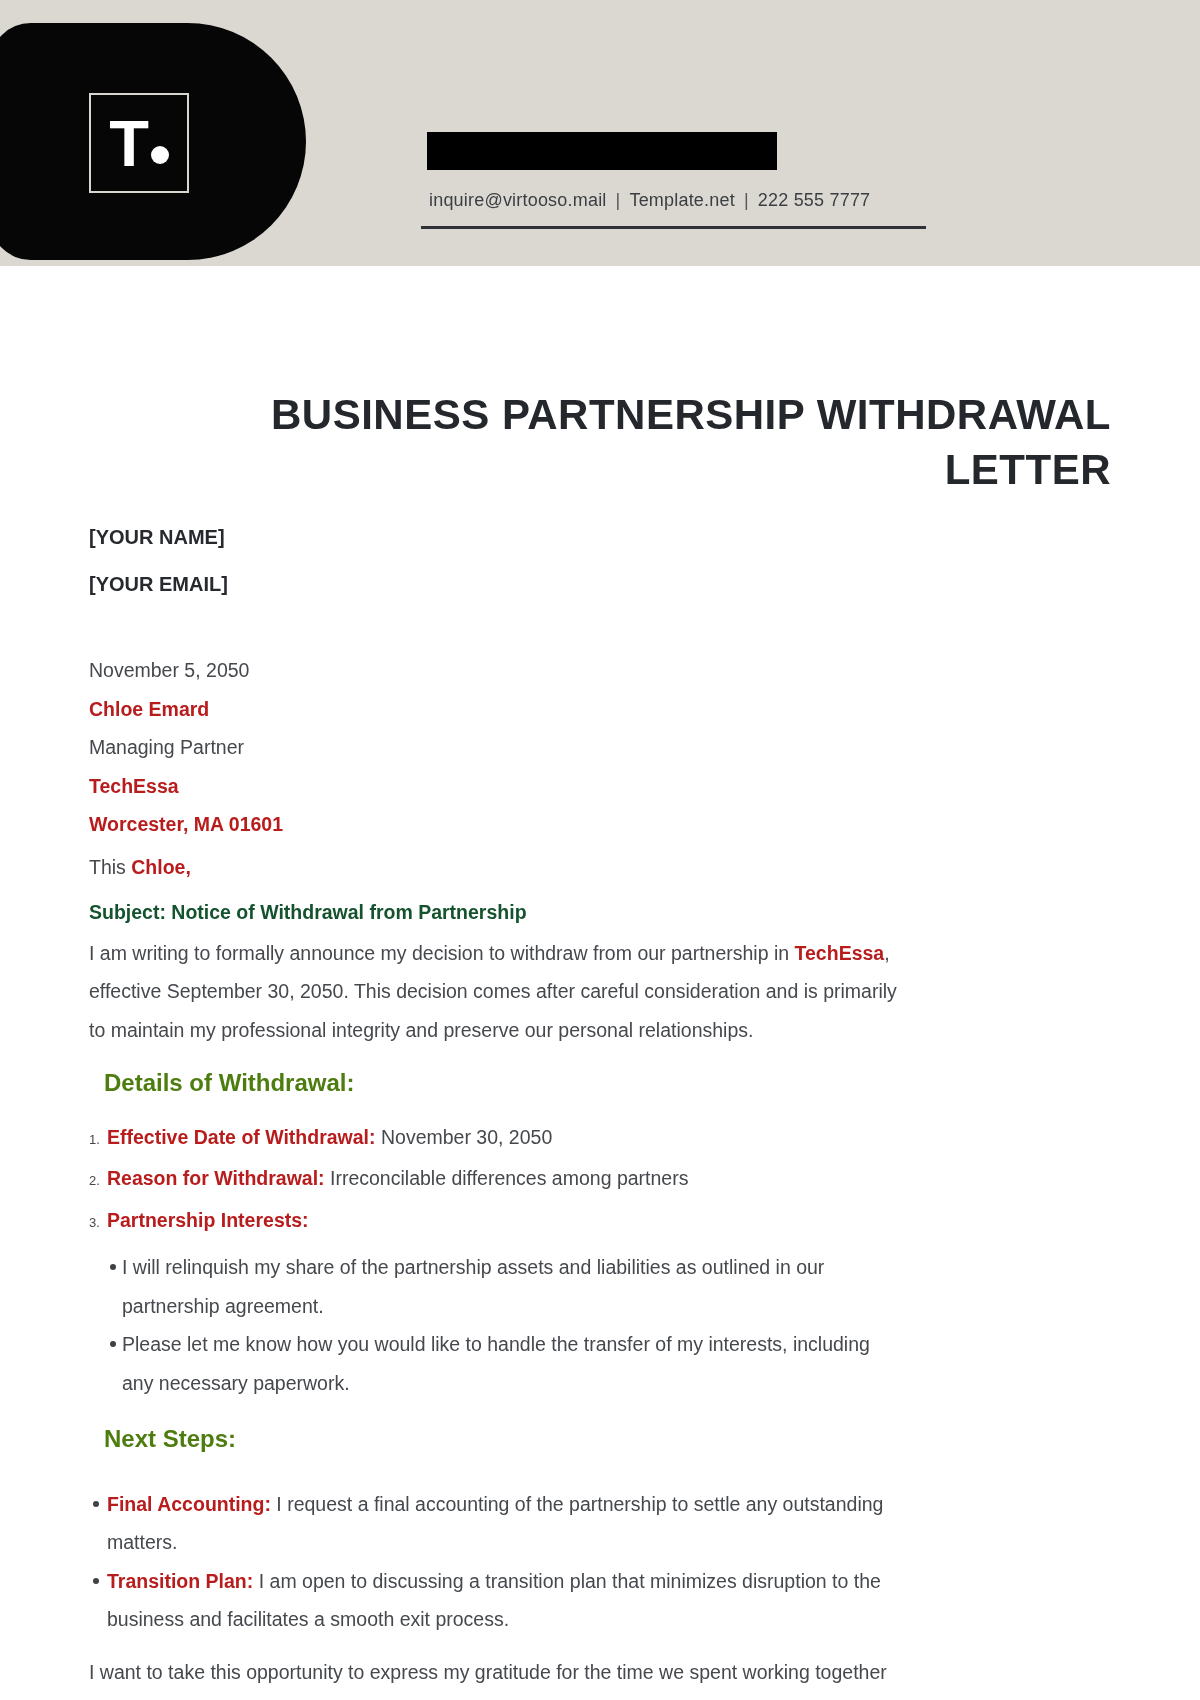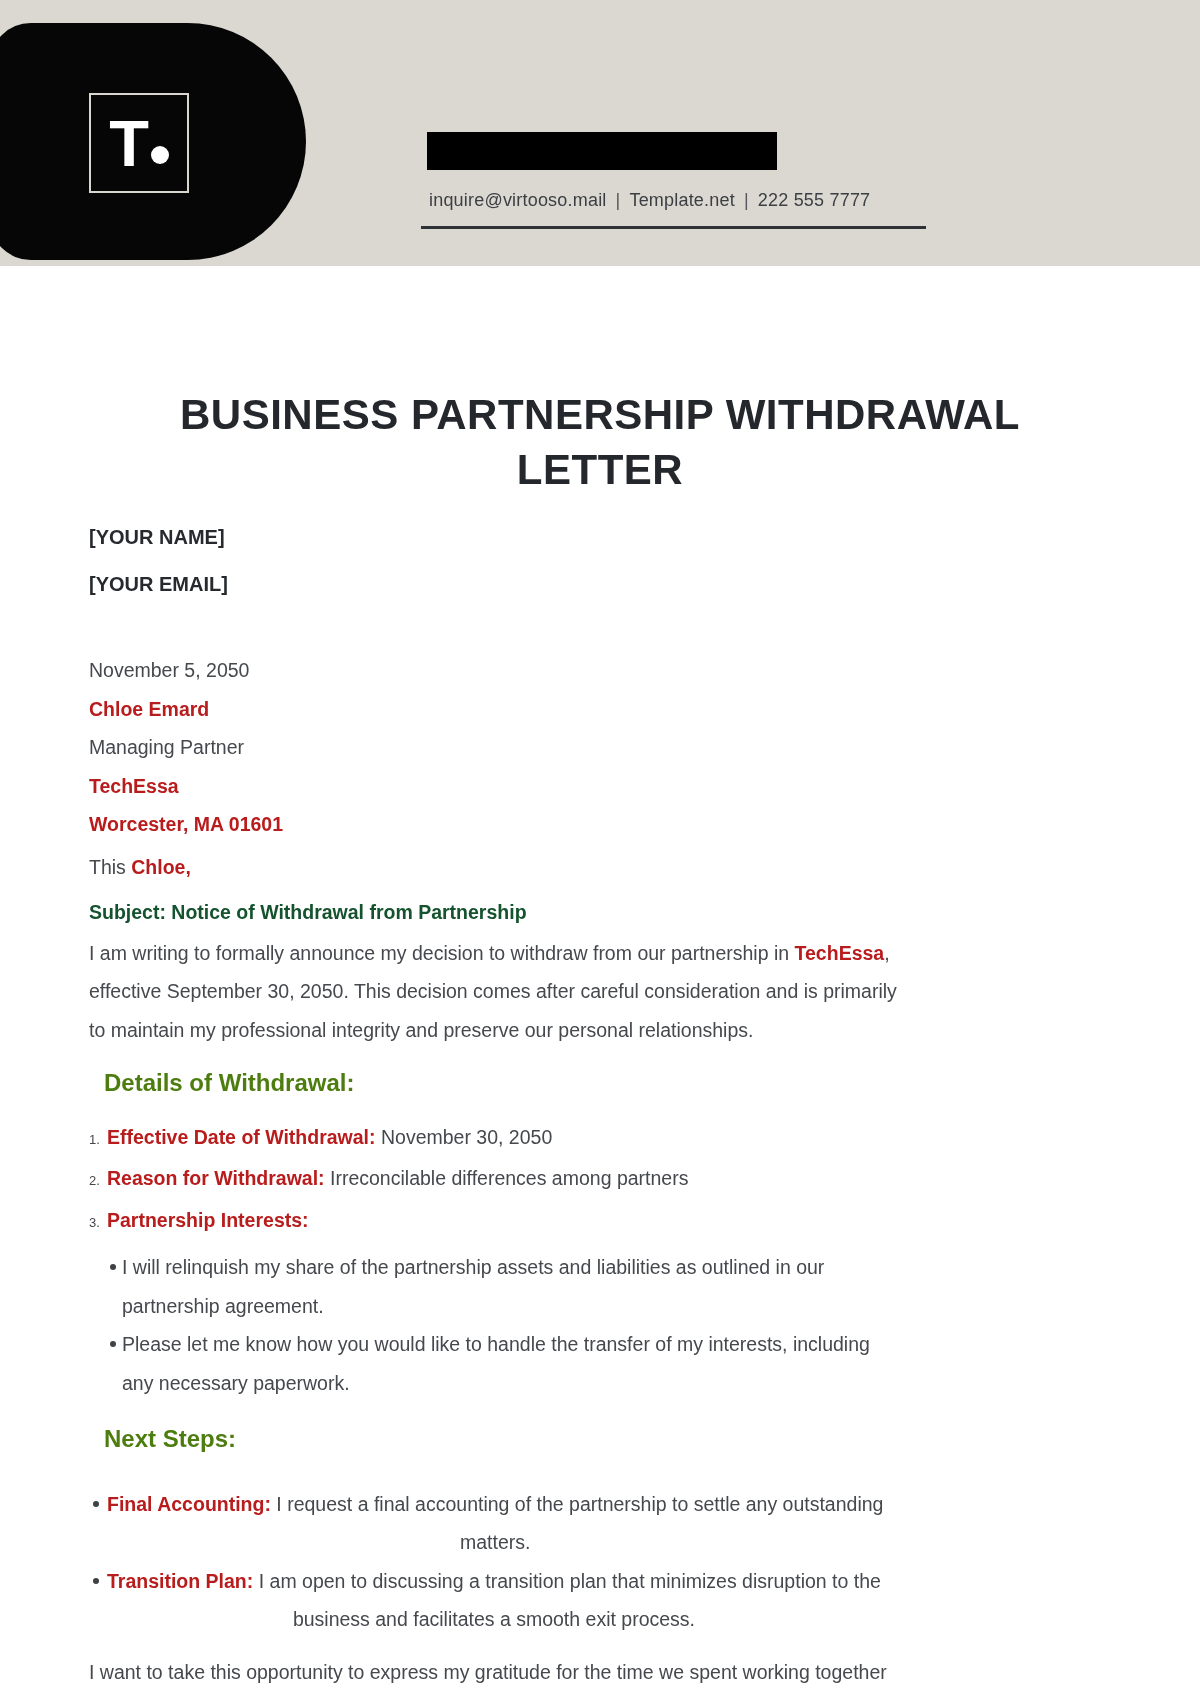--- a/index.html
+++ b/index.html
@@ -71,21 +71,21 @@
     line-height: 38.5px;
   }
   b, strong { color: #b91c1c; font-weight: 700; }
   .title {
     margin: 121px 0 0;
     font-size: 42px;
     line-height: 55px;
     font-weight: 700;
     letter-spacing: 0.5px;
     color: #24272c;
-    text-align: center;
+    text-align: right;
   }
   .ph { margin: 0; font-size: 20px; font-weight: 700; color: #26292e; }
   .ph-name  { margin-top: 21px; }
   .ph-email { margin-top: 8px; }
   .addr { margin-top: 48px; }
   .salutation { margin-top: 4px; }
   .subject { margin-top: 7px; font-weight: 700; color: #14532d; }
   .para { margin: 2px 0 0; }
   .heading {
     margin: 15px;
@@ -93,21 +93,21 @@
     line-height: 38.5px;
     font-weight: 700;
     color: #4d7c0f;
   }
   .heading-next { margin-top: 18px; }
   ol.details { list-style: none; margin: 7px 0 0; padding: 0; }
   ol.details > li { display: flex; align-items: baseline; }
   .num { flex: none; width: 18px; font-size: 13px; color: #45484d; }
   ul.sub { list-style: none; margin: 6px 0 0 21px; padding: 0; }
   ul.sub > li { display: flex; }
-  ul.ns { list-style: none; margin: 26px 0 0; padding: 0 0 0 4px; text-align: center; }
+  ul.ns { list-style: none; margin: 26px 0 0; padding: 0 0 0 4px; }
   ul.ns > li { display: flex; }
   .dot {
     flex: none;
     width: 6px; height: 6px;
     border-radius: 50%;
     background: #3e4146;
     margin: 16px 8px 0 0;
   }
   ul.sub .dot { margin-right: 6px; }
   .closing { margin: 14px 0 0; }

